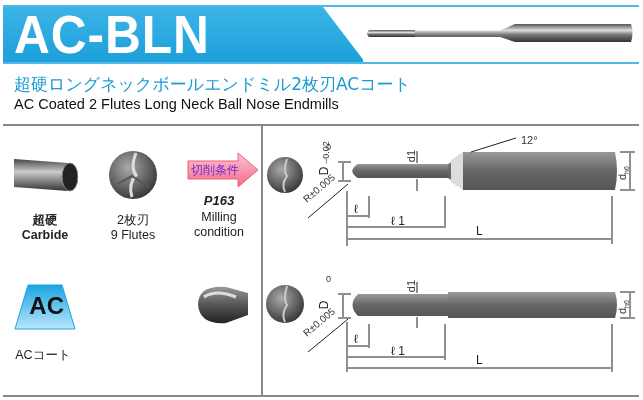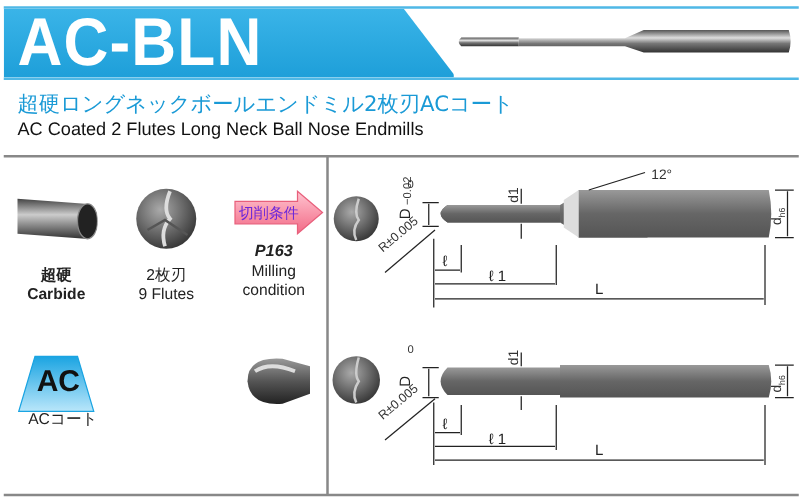--- a/index.html
+++ b/index.html
@@ -117,21 +117,21 @@
     <defs>
         <linearGradient id="acg" x1="0" y1="0" x2="0" y2="1">
           <stop offset="0" stop-color="#1aa4e2"></stop>
           <stop offset="1" stop-color="#b9e6fa"></stop>
         </linearGradient>
       </defs>
     <polygon points="14,1 48,1 61,45 1,45" fill="url(#acg)" stroke="#1aa4e2"></polygon>
   </svg>
   <div class="abs" style="left:12px;top:8px;width:38px;text-align:right;font-weight:bold;font-size:24px;color:#111;">AC</div>
 </div>
-<div class="abs lbl" style="left:8px;top:328px;width:70px;text-align:right;">
+<div class="abs lbl" style="left:8px;top:348px;width:70px;">
   <div>ACコート</div>
 </div>
 
 <div class="abs" style="left:196px;top:285px;">
   <svg width="52" height="42">
     <defs>
         <linearGradient id="hx" x1="0" y1="0" x2="0" y2="1">
           <stop offset="0" stop-color="#999"></stop>
           <stop offset="0.5" stop-color="#555"></stop>
           <stop offset="1" stop-color="#222"></stop>

